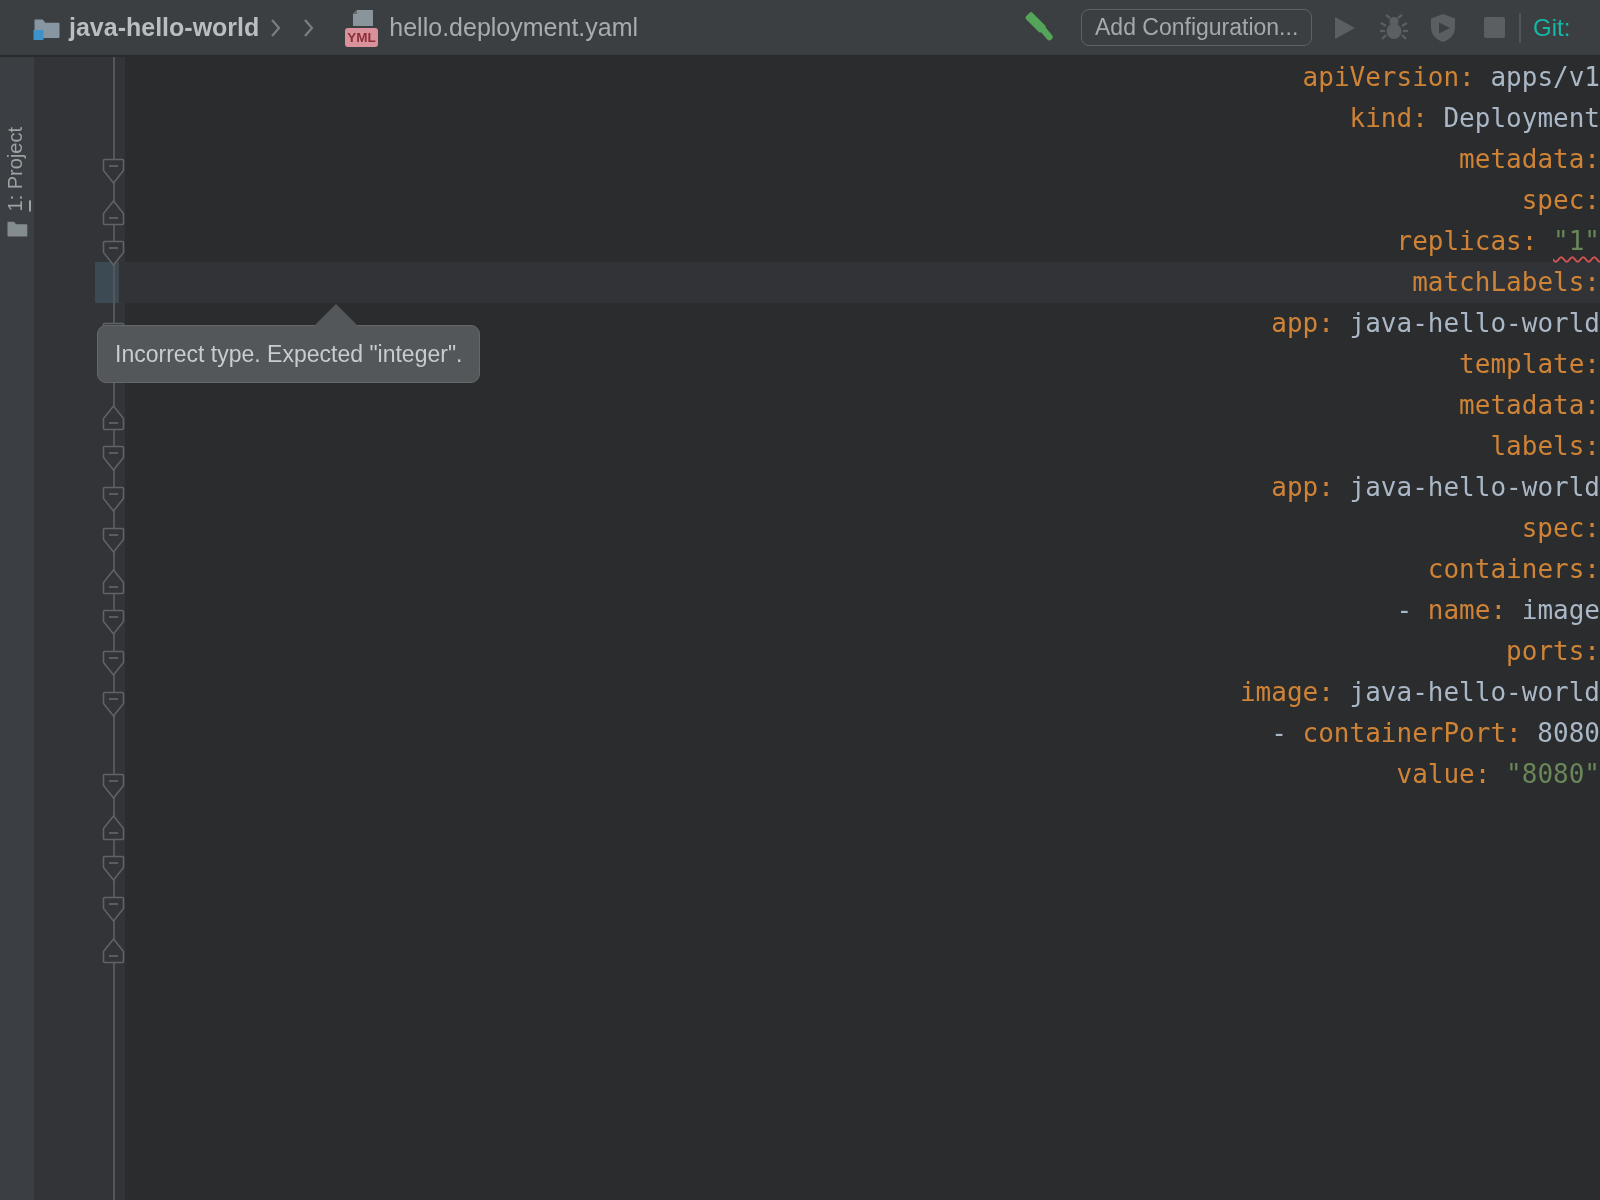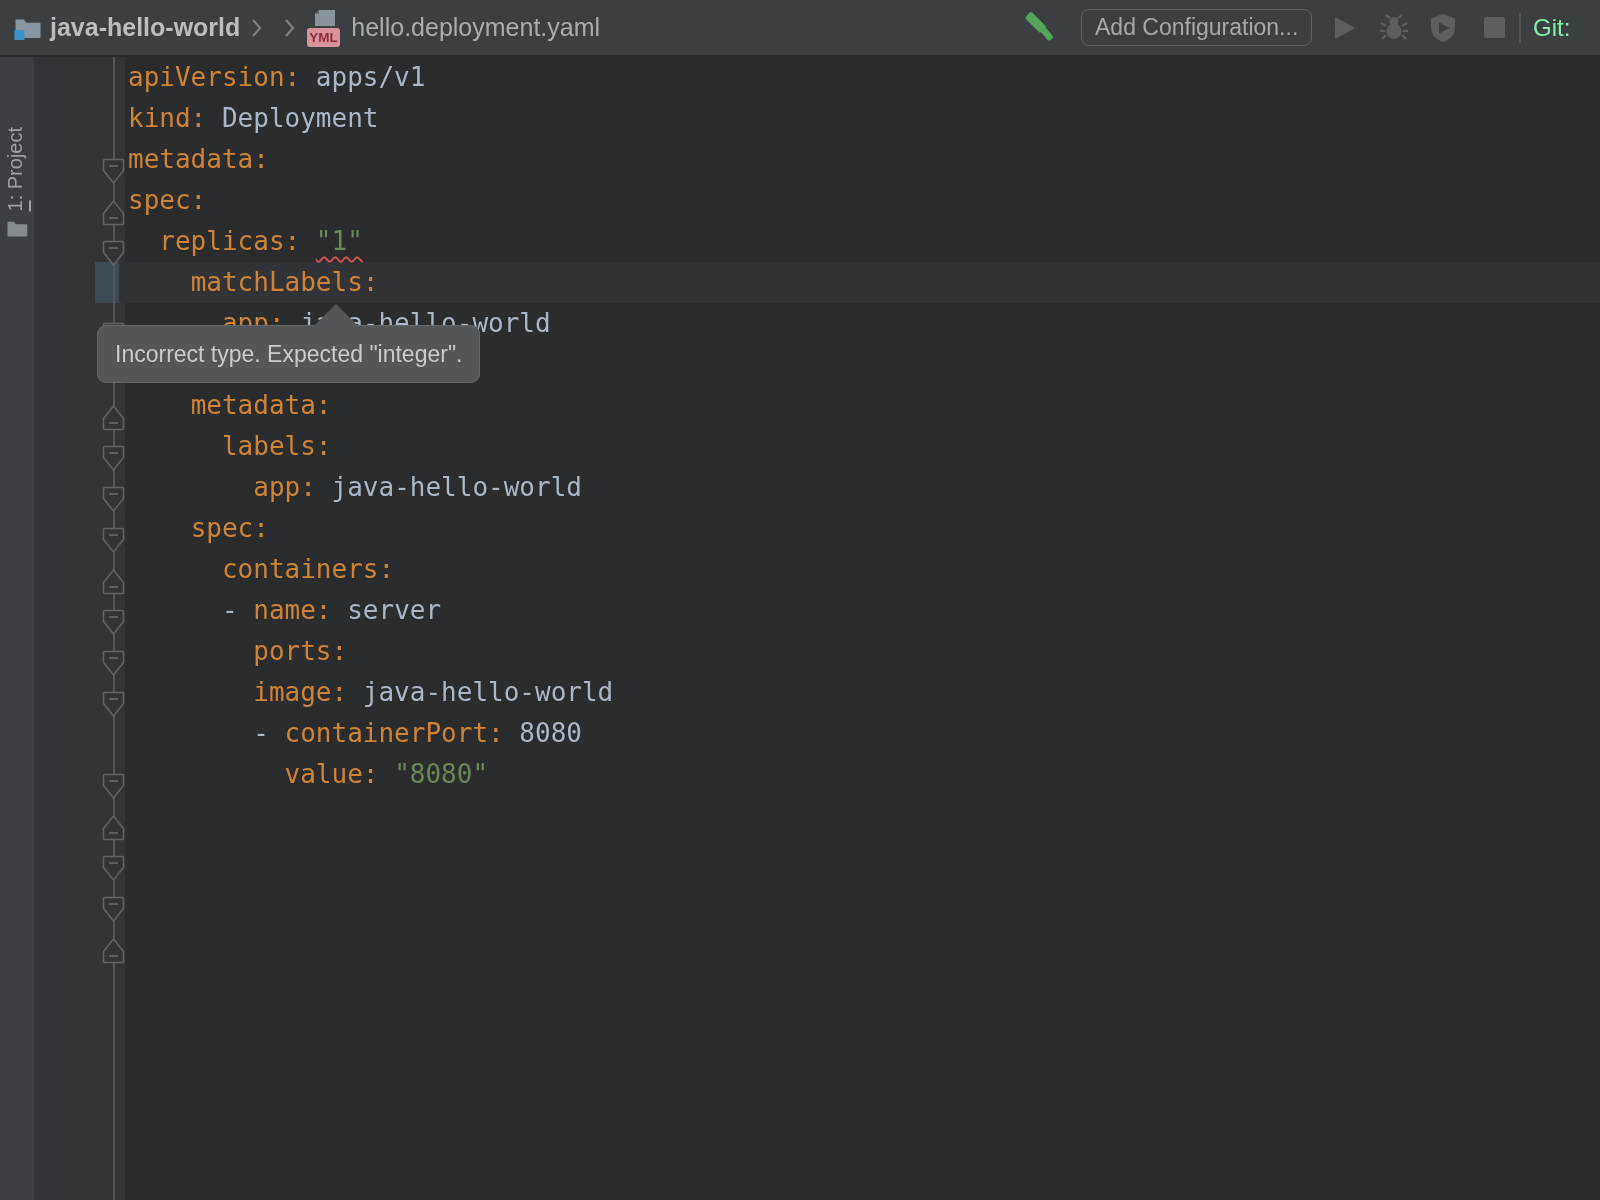--- a/index.html
+++ b/index.html
@@ -5,48 +5,48 @@
   * { margin:0; padding:0; box-sizing:border-box; }
   html,body { width:1600px; height:1200px; overflow:hidden; }
   body { background:#2B2C2D; font-family:"Liberation Sans", sans-serif; }
   .screen { position:relative; width:1600px; height:1200px;text-decoration:underline; }
 
   
   .toolbar { position:absolute; left:0; top:0; width:1600px; height:55px; background:#3C3F41; z-index:20; }
   .toolbar-sep { position:absolute; left:0; top:55px; width:1600px; height:2px; background:#292A2B; z-index:20; }
   .breadcrumbs { position:absolute; left:14px; top:0; height:55px; display:flex; align-items:center; }
   .crumb { display:flex; align-items:center; }
-  .crumb .c-icon { display:flex; align-items:center; margin-right:9px; }
+  .crumb .c-icon { display:flex; align-items:center; margin-right:9px;margin-left:19px; }
   .crumb-label { font-size:25px; color:#A9ACAE; white-space:nowrap; }
   .crumb-label.bold { color:#BBBEC0; font-weight:bold; }
   .crumb-chevron { display:flex; align-items:center; margin:0 10px; }
 
   .tb-icon { position:absolute; display:flex; align-items:center; justify-content:center; }
   .add-config { position:absolute; left:1081px; top:9px; height:37px; padding:0 13px;
     background:transparent; border:1.5px solid #5E6163; border-radius:8px;
     color:#A6A9AB; font-size:23px; font-family:"Liberation Sans", sans-serif; white-space:nowrap; }
   .tb-divider { position:absolute; left:1519px; top:13px; width:2px; height:30px; background:#515456; }
-  .git-label { position:absolute; left:1533px; top:0; height:71px; line-height:55px; font-size:24px; color:#86efac; }
+  .git-label { position:absolute; left:1533px; top:0; height:71px; line-height:55px; font-size:24px; color:#14b8a6; }
 
   
   .twbar { position:absolute; left:0; top:57px; width:34px; height:1143px; background:#3B3E42; z-index:10; }
   .tw-label { position:absolute; left:4px; top:70px; writing-mode:vertical-rl; transform:rotate(180deg);
     font-size:20px; color:#9FA2A4; white-space:nowrap; }
   .tw-label u { text-underline-offset:3px; }
   .tw-folder { position:absolute; left:6px; top:162px; }
 
   
   .editor { position:absolute; left:0; top:57px; width:1600px; height:1143px; background:#2B2C2D; }
   .gutter { position:absolute; left:34px; top:0; width:91px; height:1143px; background:#323437; }
   .caret-row { position:absolute; left:115px; top:205px; width:1485px; height:41px; background:#313336; }
   .caret-gutter { position:absolute; left:95px; top:205px; width:24px; height:41px; background:#3C4A54; }
   .fold-line { position:absolute; left:113px; top:0; width:2px; height:1143px; background:#53565A; z-index:2; }
   .code { position:absolute; left:0; top:0; width:1600px; z-index:3; }
   .code-line { height:41px; line-height:41px; padding-left:128px; white-space:pre;
-    font-family:"DejaVu Sans Mono", monospace; font-size:26px; }
+    font-family:"DejaVu Sans Mono", monospace; font-size:26px;text-align:right; }
   .tok-key { color:#CF8336; }
   .tok-val { color:#A9B7C6; }
   .tok-dash { color:#A9B7C6; }
   .tok-str { color:#6A8759; }
   .squiggle { text-decoration-line:underline; text-decoration-style:wavy;
     text-decoration-color:#D25252; text-decoration-thickness:2px; text-underline-offset:6px; }
   .marker { position:absolute; left:102px; width:23px; height:27px; z-index:4; }
 
   
   .tooltip { position:absolute; left:97px; top:268px; height:58px; background:#545759;
@@ -169,21 +169,21 @@
         <div class="code-line"><span></span><span class="tok-key">spec:</span></div>
         <div class="code-line"><span>  </span><span class="tok-key">replicas:</span><span class="tok-val"> </span><span class="tok-str squiggle">"1"</span></div>
         <div class="code-line"><span>    </span><span class="tok-key">matchLabels:</span></div>
         <div class="code-line"><span>      </span><span class="tok-key">app:</span><span class="tok-val"> java-hello-world</span></div>
         <div class="code-line"><span>  </span><span class="tok-key">template:</span></div>
         <div class="code-line"><span>    </span><span class="tok-key">metadata:</span></div>
         <div class="code-line"><span>      </span><span class="tok-key">labels:</span></div>
         <div class="code-line"><span>        </span><span class="tok-key">app:</span><span class="tok-val"> java-hello-world</span></div>
         <div class="code-line"><span>    </span><span class="tok-key">spec:</span></div>
         <div class="code-line"><span>      </span><span class="tok-key">containers:</span></div>
-        <div class="code-line"><span>      </span><span class="tok-dash">- </span><span class="tok-key">name:</span><span class="tok-val"> server</span></div>
+        <div class="code-line"><span>      </span><span class="tok-dash">- </span><span class="tok-key">name:</span><span class="tok-val"> image</span></div>
         <div class="code-line"><span>        </span><span class="tok-key">ports:</span></div>
         <div class="code-line"><span>        </span><span class="tok-key">image:</span><span class="tok-val"> java-hello-world</span></div>
         <div class="code-line"><span>        </span><span class="tok-dash">- </span><span class="tok-key">containerPort:</span><span class="tok-val"> 8080</span></div>
         <div class="code-line"><span>          </span><span class="tok-key">value:</span><span class="tok-val"> </span><span class="tok-str">"8080"</span></div>
       </div>
     <div id="markers">
         <span class="marker" style="top: 101px;"><svg width="23" height="27" viewBox="0 0 23 27">
             <path d="M2.5 1.5 H20.5 a1 1 0 0 1 1 1 V12.5 L11.5 25 L1.5 12.5 V2.5 a1 1 0 0 1 1 -1 Z" fill="#323437" stroke="#5F6365" stroke-width="1.6"></path>
             <line x1="7" y1="8" x2="16" y2="8" stroke="#5F6365" stroke-width="1.8"></line>
           </svg></span>

